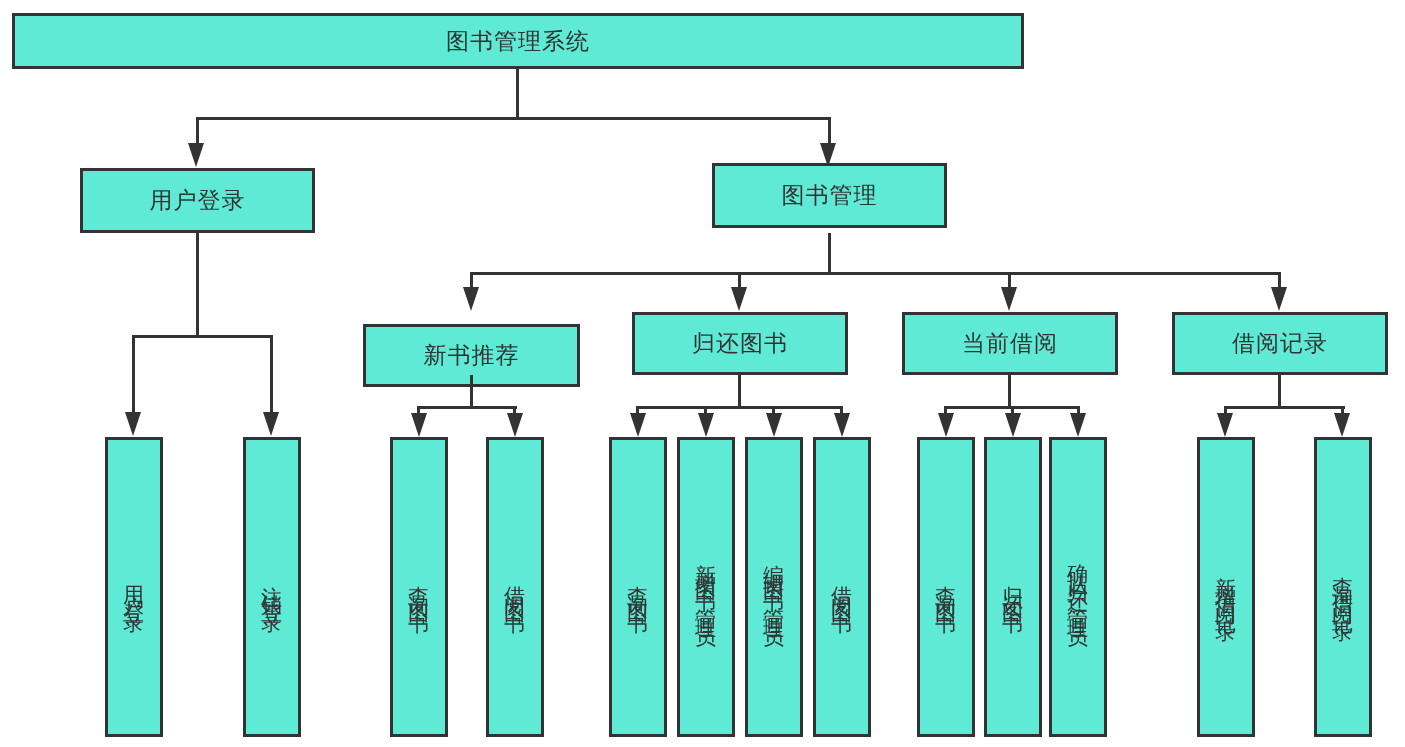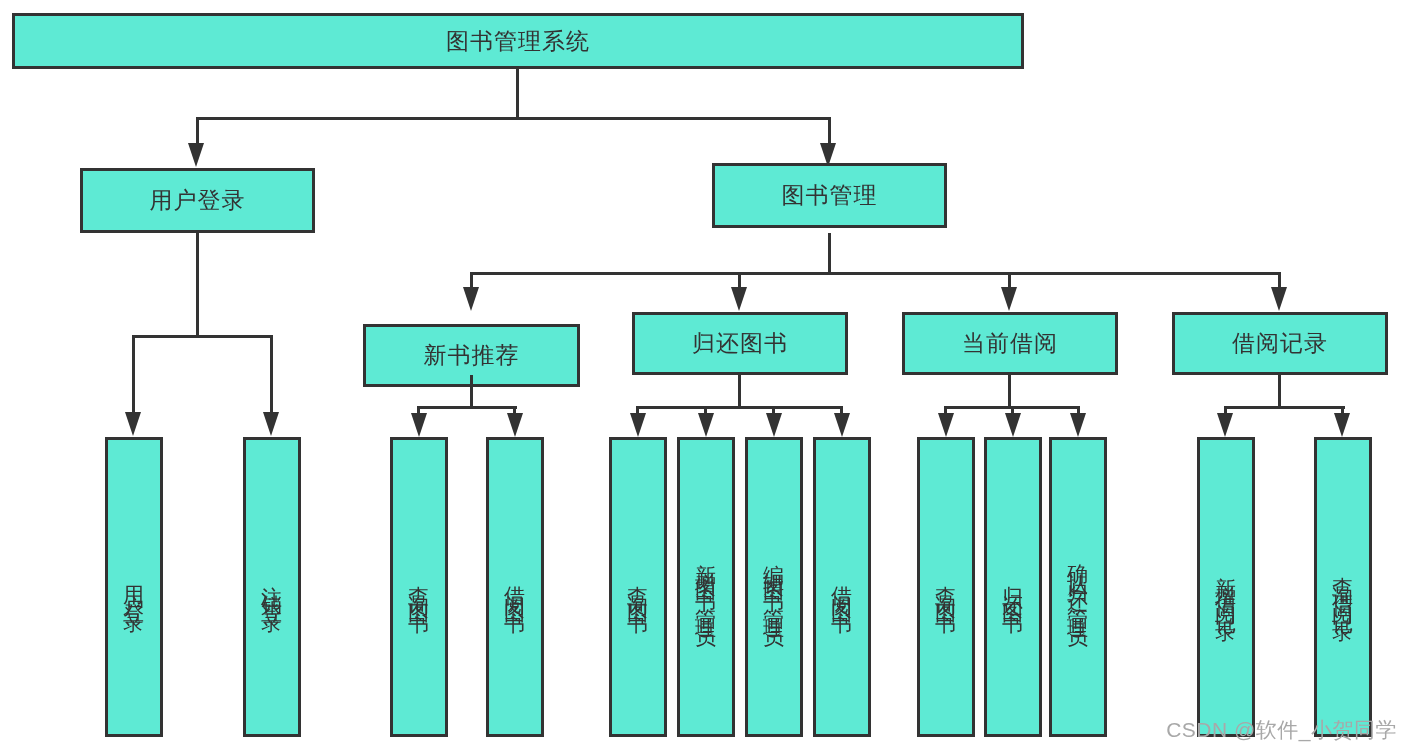--- a/index.html
+++ b/index.html
@@ -170,15 +170,14 @@
     <span>确认归还（管理员）</span>
   </div>
 
   <div class="node v" style="left:1197px;top:437px;width:58px;height:300px;">
     <span>新增借阅记录</span>
   </div>
   <div class="node v" style="left:1314px;top:437px;width:58px;height:300px;">
     <span>查询借阅记录</span>
   </div>
 
-  <div class="watermark">CSDN @软件_小贺同学</div>
 
 </div>
 
 </body></html>

